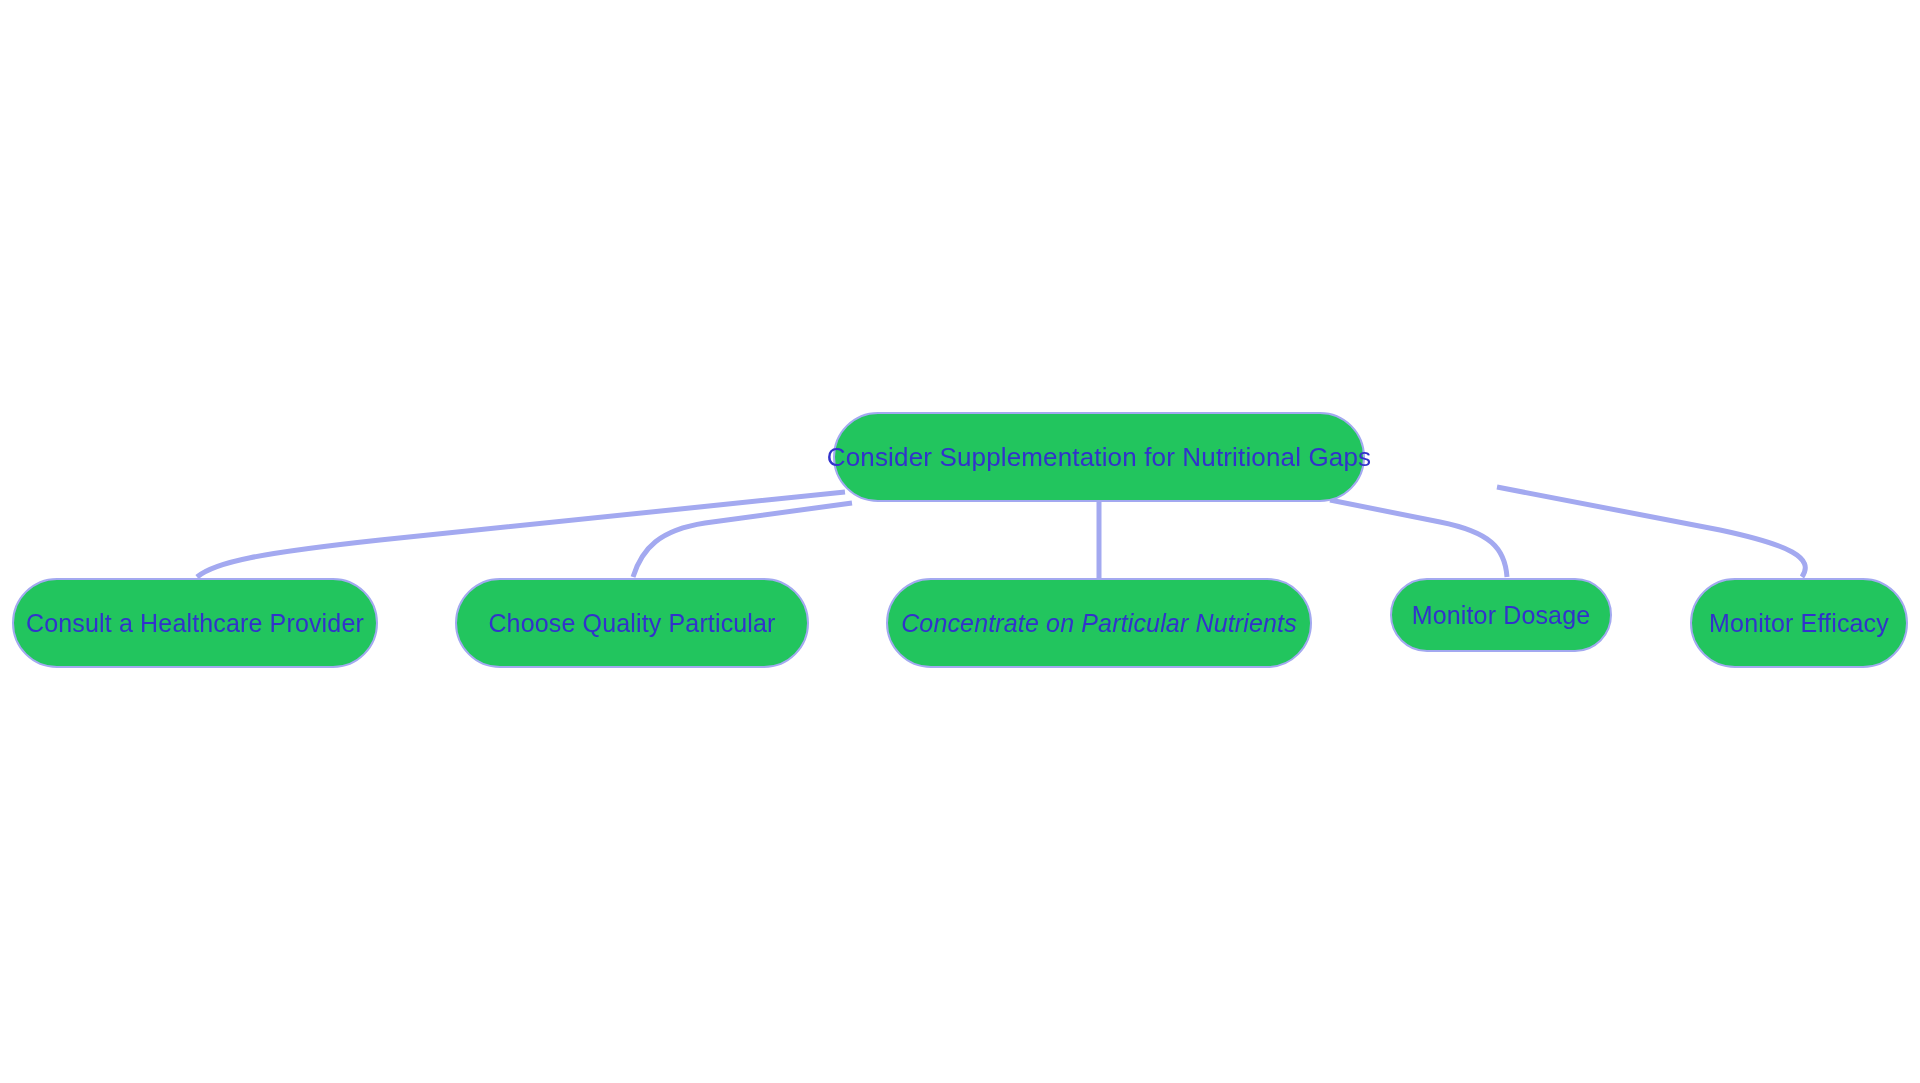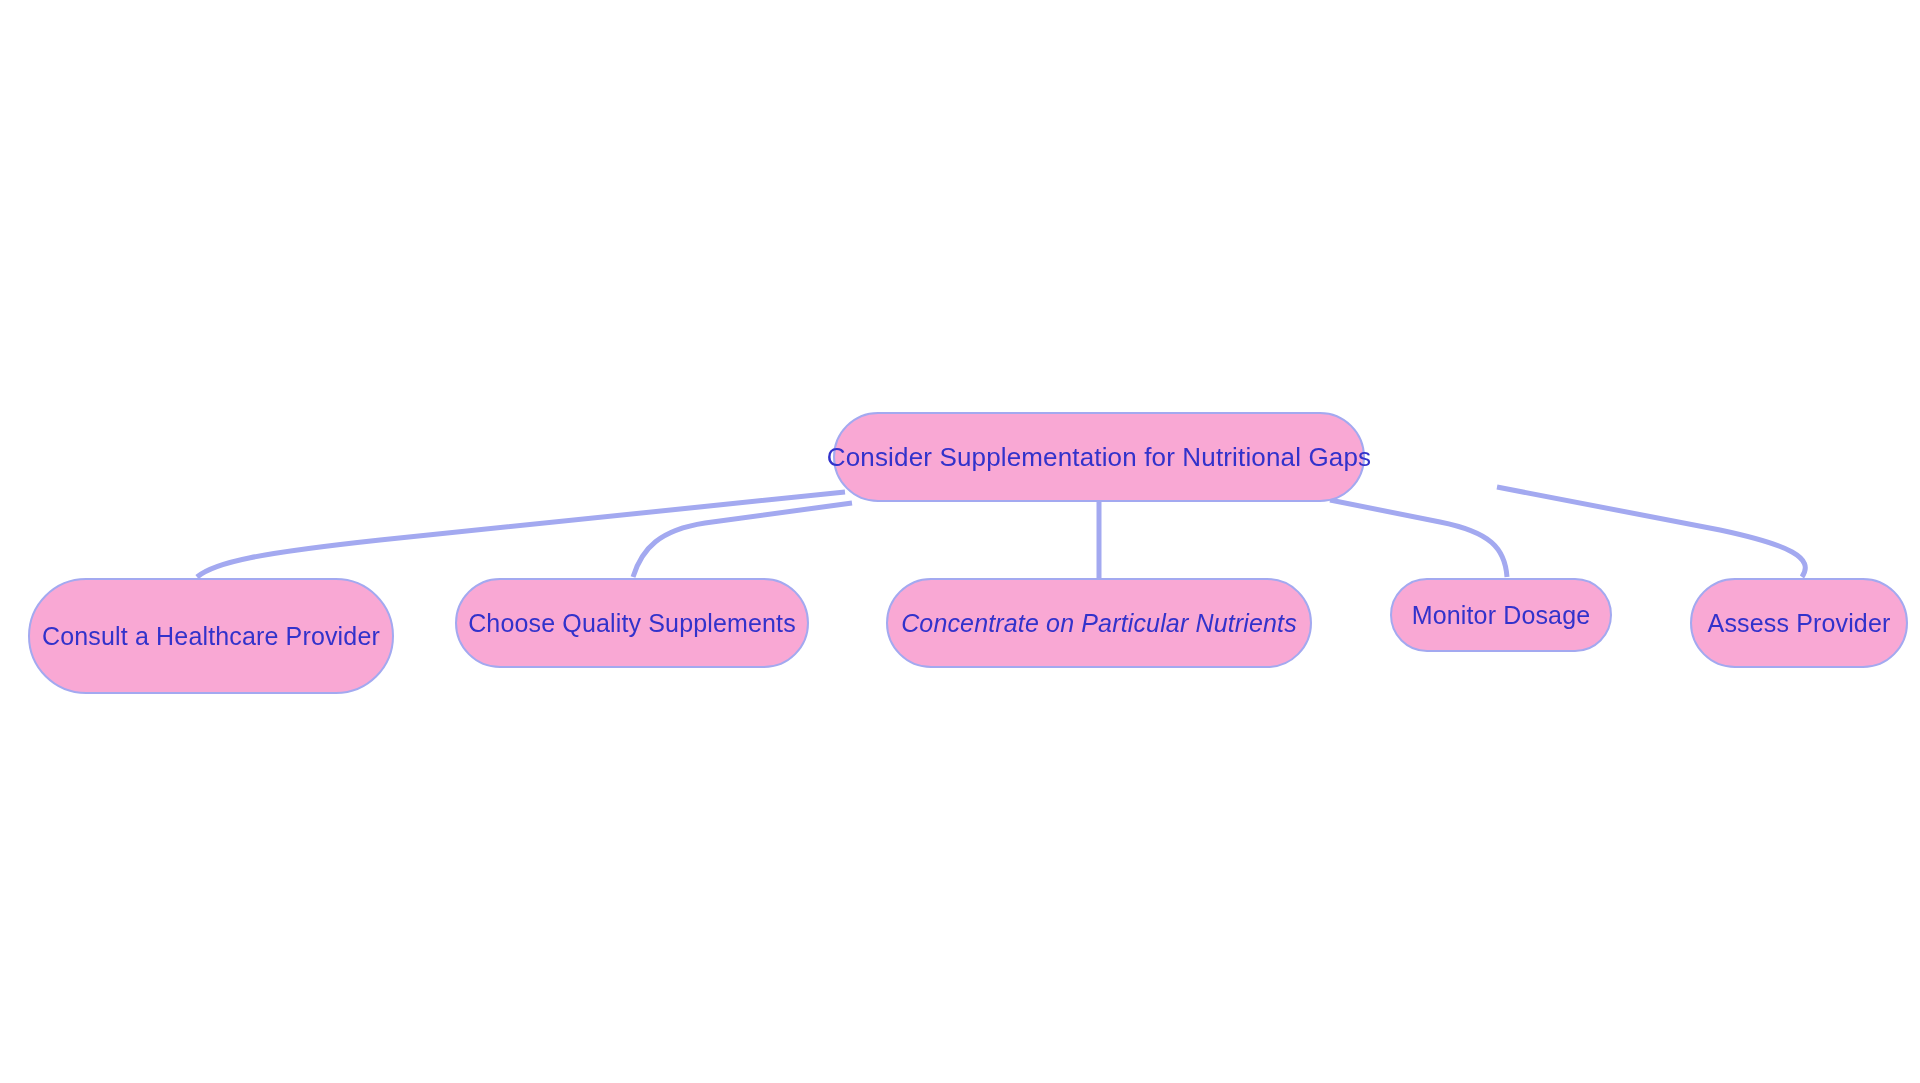--- a/index.html
+++ b/index.html
@@ -37,21 +37,21 @@
     stroke-linecap: butt;
     stroke-linejoin: round;
   }
   .arrow-head {
     fill: #a3a9f0;
     stroke: none;
   }
   .node {
     position: absolute;
     box-sizing: border-box;
-    background: #f9a8d4;
+    background: #22c55e;
     border: 2px solid #a3a9f0;
     border-radius: 999px;
     display: flex;
     align-items: center;
     justify-content: center;
     color: #3232cb;
     white-space: nowrap;
     letter-spacing: 0.15px;
   }
   .node-root {
@@ -96,33 +96,33 @@
       <path class="edge-path" d="M 1497,487 L 1720,530 C 1790,545 1815,558 1802,577"></path>
       <polygon class="arrow-head" points="1787,578 1813,578 1800,600"></polygon>
     </g>
 
   </svg>
 
   <div class="node node-root" style="left:833px; top:412px; width:532px; height:90px;">
     <span class="node-label">Consider Supplementation for Nutritional Gaps</span>
   </div>
 
-  <div class="node node-child" style="left:28px; top:578px; width:366px; height:116px;">
+  <div class="node node-child" style="left:12px; top:578px; width:366px; height:90px;">
     <span class="node-label">Consult a Healthcare Provider</span>
   </div>
 
   <div class="node node-child" style="left:455px; top:578px; width:354px; height:90px;">
-    <span class="node-label">Choose Quality Supplements</span>
+    <span class="node-label">Choose Quality Particular</span>
   </div>
 
   <div class="node node-child" style="left:886px; top:578px; width:426px; height:90px;font-style:italic;">
     <span class="node-label">Concentrate on Particular Nutrients</span>
   </div>
 
   <div class="node node-child" style="left:1390px; top:578px; width:222px; height:74px;">
     <span class="node-label">Monitor Dosage</span>
   </div>
 
   <div class="node node-child" style="left:1690px; top:578px; width:218px; height:90px;">
-    <span class="node-label">Assess Provider</span>
+    <span class="node-label">Monitor Efficacy</span>
   </div>
 
 </div>
 
 </body></html>

